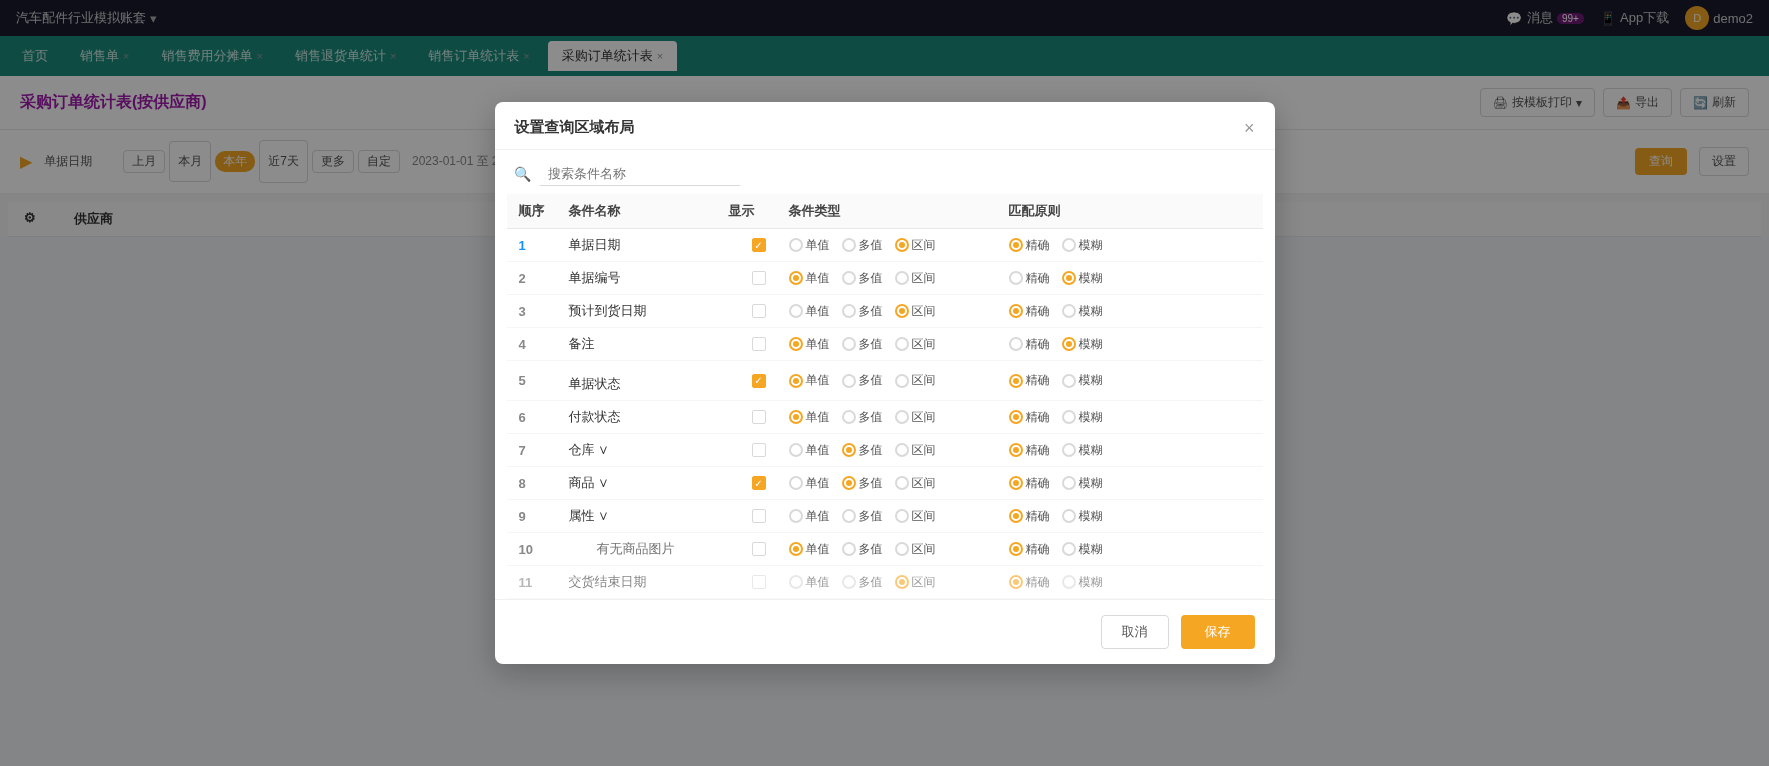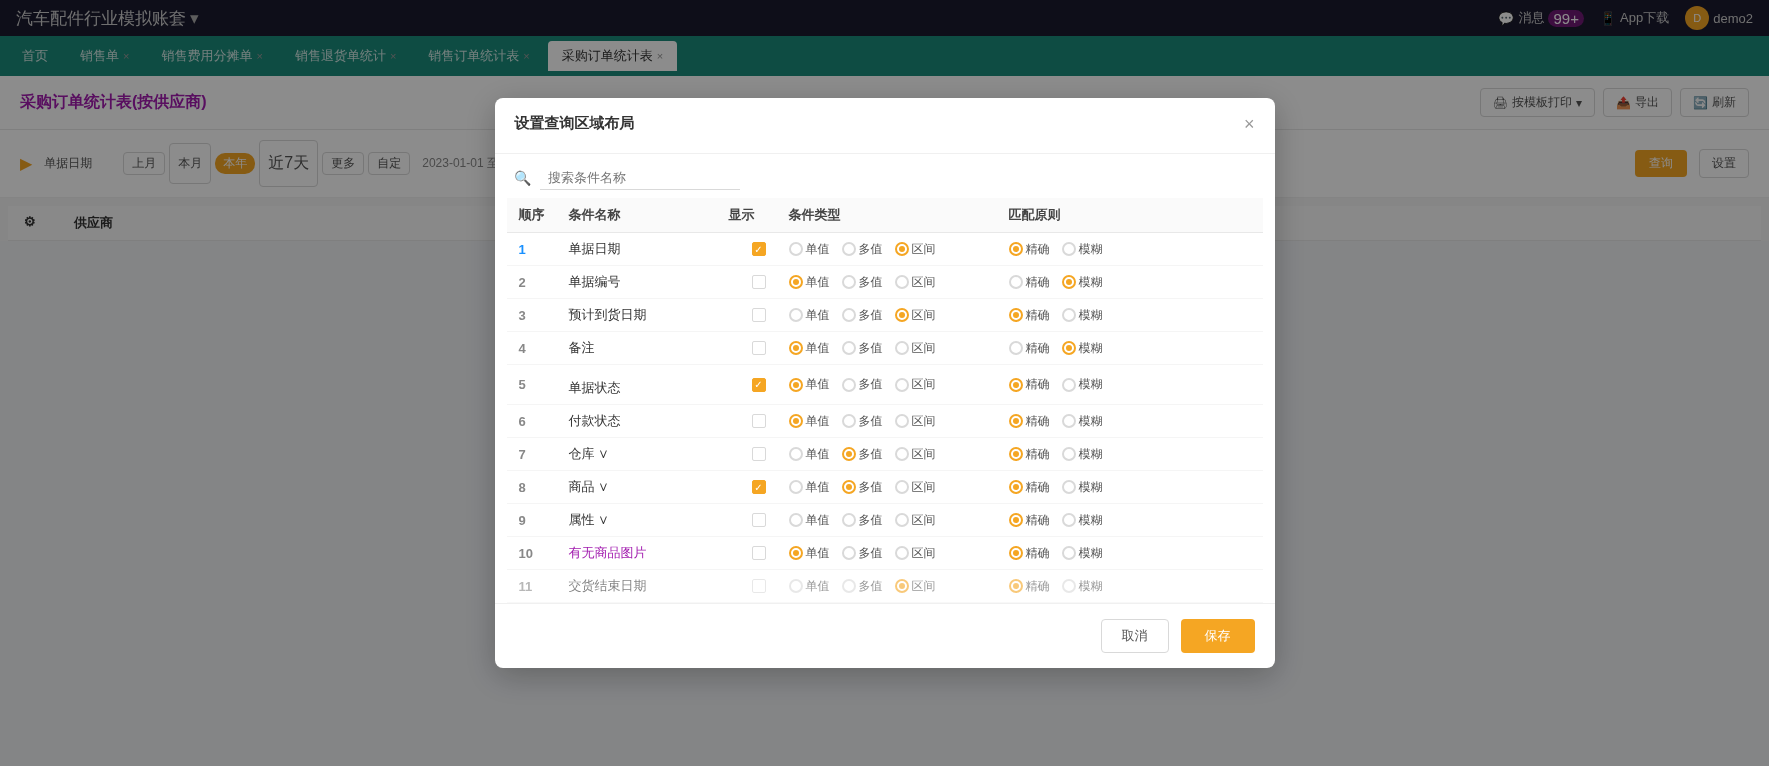--- a/index.html
+++ b/index.html
@@ -8,28 +8,28 @@
     
     .top-bar {
       background: #1a1a2e;
       height: 36px;
       display: flex;
       align-items: center;
       justify-content: space-between;
       padding: 0 16px;
       color: #ccc;
     }
-    .top-bar-left { display: flex; align-items: center; gap: 4px; font-size: 17px; }
+    .top-bar-left { display: flex; align-items: center; gap: 4px; font-size: 13px; }
     .top-bar-right { display: flex; align-items: center; gap: 16px; font-size: 13px; }
     .top-bar-right .badge {
       background: #701a75;
       color: white;
       border-radius: 10px;
       padding: 0 5px;
-      font-size: 15px;
+      font-size: 10px;
     }
 
     
     .tab-bar {
       background: #1a8a7a;
       height: 40px;
       display: flex;
       align-items: center;
       padding: 0 8px;
       gap: 4px;
@@ -138,21 +138,21 @@
     .dialog {
       background: white;
       border-radius: 8px;
       width: 780px;
       max-height: 680px;
       box-shadow: 0 8px 32px rgba(0,0,0,0.25);
       display: flex;
       flex-direction: column;
     }
     .dialog-header {
-      padding: 16px 20px 20px;
+      padding: 16px 20px 12px;
       border-bottom: 1px solid #f0f0f0;
       display: flex;
       align-items: center;
       justify-content: space-between;
     }
     .dialog-title { font-size: 15px; font-weight: 600; color: #333; }
     .dialog-close {
       cursor: pointer;
       color: #999;
       font-size: 18px;
@@ -376,21 +376,21 @@
     </div>
   </div>
 
   <div class="filter-bar">
     <span style="color:#f5a623;cursor:pointer;font-size:16px;">▶</span>
     <span style="color:#555;font-size:12px;">单据日期</span>
     <div style="display:flex;gap:4px;align-items:center;">
       <button class="btn-outline" style="padding:2px 8px;font-size:12px;margin-left:19px;">上月</button>
       <button class="btn-outline" style="padding:11px 8px;font-size:12px;text-align:right;">本月</button>
       <button class="filter-btn" style="border-radius:10px;padding:2px 8px;">本年</button>
-      <button class="btn-outline" style="padding:12px 8px;font-size:16px;">近7天</button>
+      <button class="btn-outline" style="padding:12px 8px;font-size:12px;">近7天</button>
       <button class="btn-outline" style="padding:2px 8px;font-size:12px;">更多</button>
       <button class="btn-outline" style="padding:2px 8px;font-size:12px;">自定</button>
     </div>
     <span style="color:#888;font-size:12px;">2023-01-01 至 2023-12-31</span>
     <div style="flex:1;"></div>
     <button class="btn-primary">查询</button>
     <button class="btn-outline">设置</button>
   </div>
 
   <div class="table-area">
@@ -701,21 +701,21 @@
                 <span>精确</span>
               </label>
               <label class="radio-item">
                 <div class="radio-circle"></div>
                 <span>模糊</span>
               </label>
             </div>
           </div>
           <div class="dt-row">
             <div class="row-num" style="color: rgb(136, 136, 136);">10</div>
-            <div style="color: #a21caf;">有无商品图片</div>
+            <div style="color: #737373; margin-left: 28px;">有无商品图片</div>
             <div class="checkbox-wrap">
               <div class="cb"></div>
             </div>
             <div class="radio-group">
               <label class="radio-item">
                 <div class="radio-circle checked"></div>
                 <span>单值</span>
               </label>
               <label class="radio-item">
                 <div class="radio-circle"></div>

